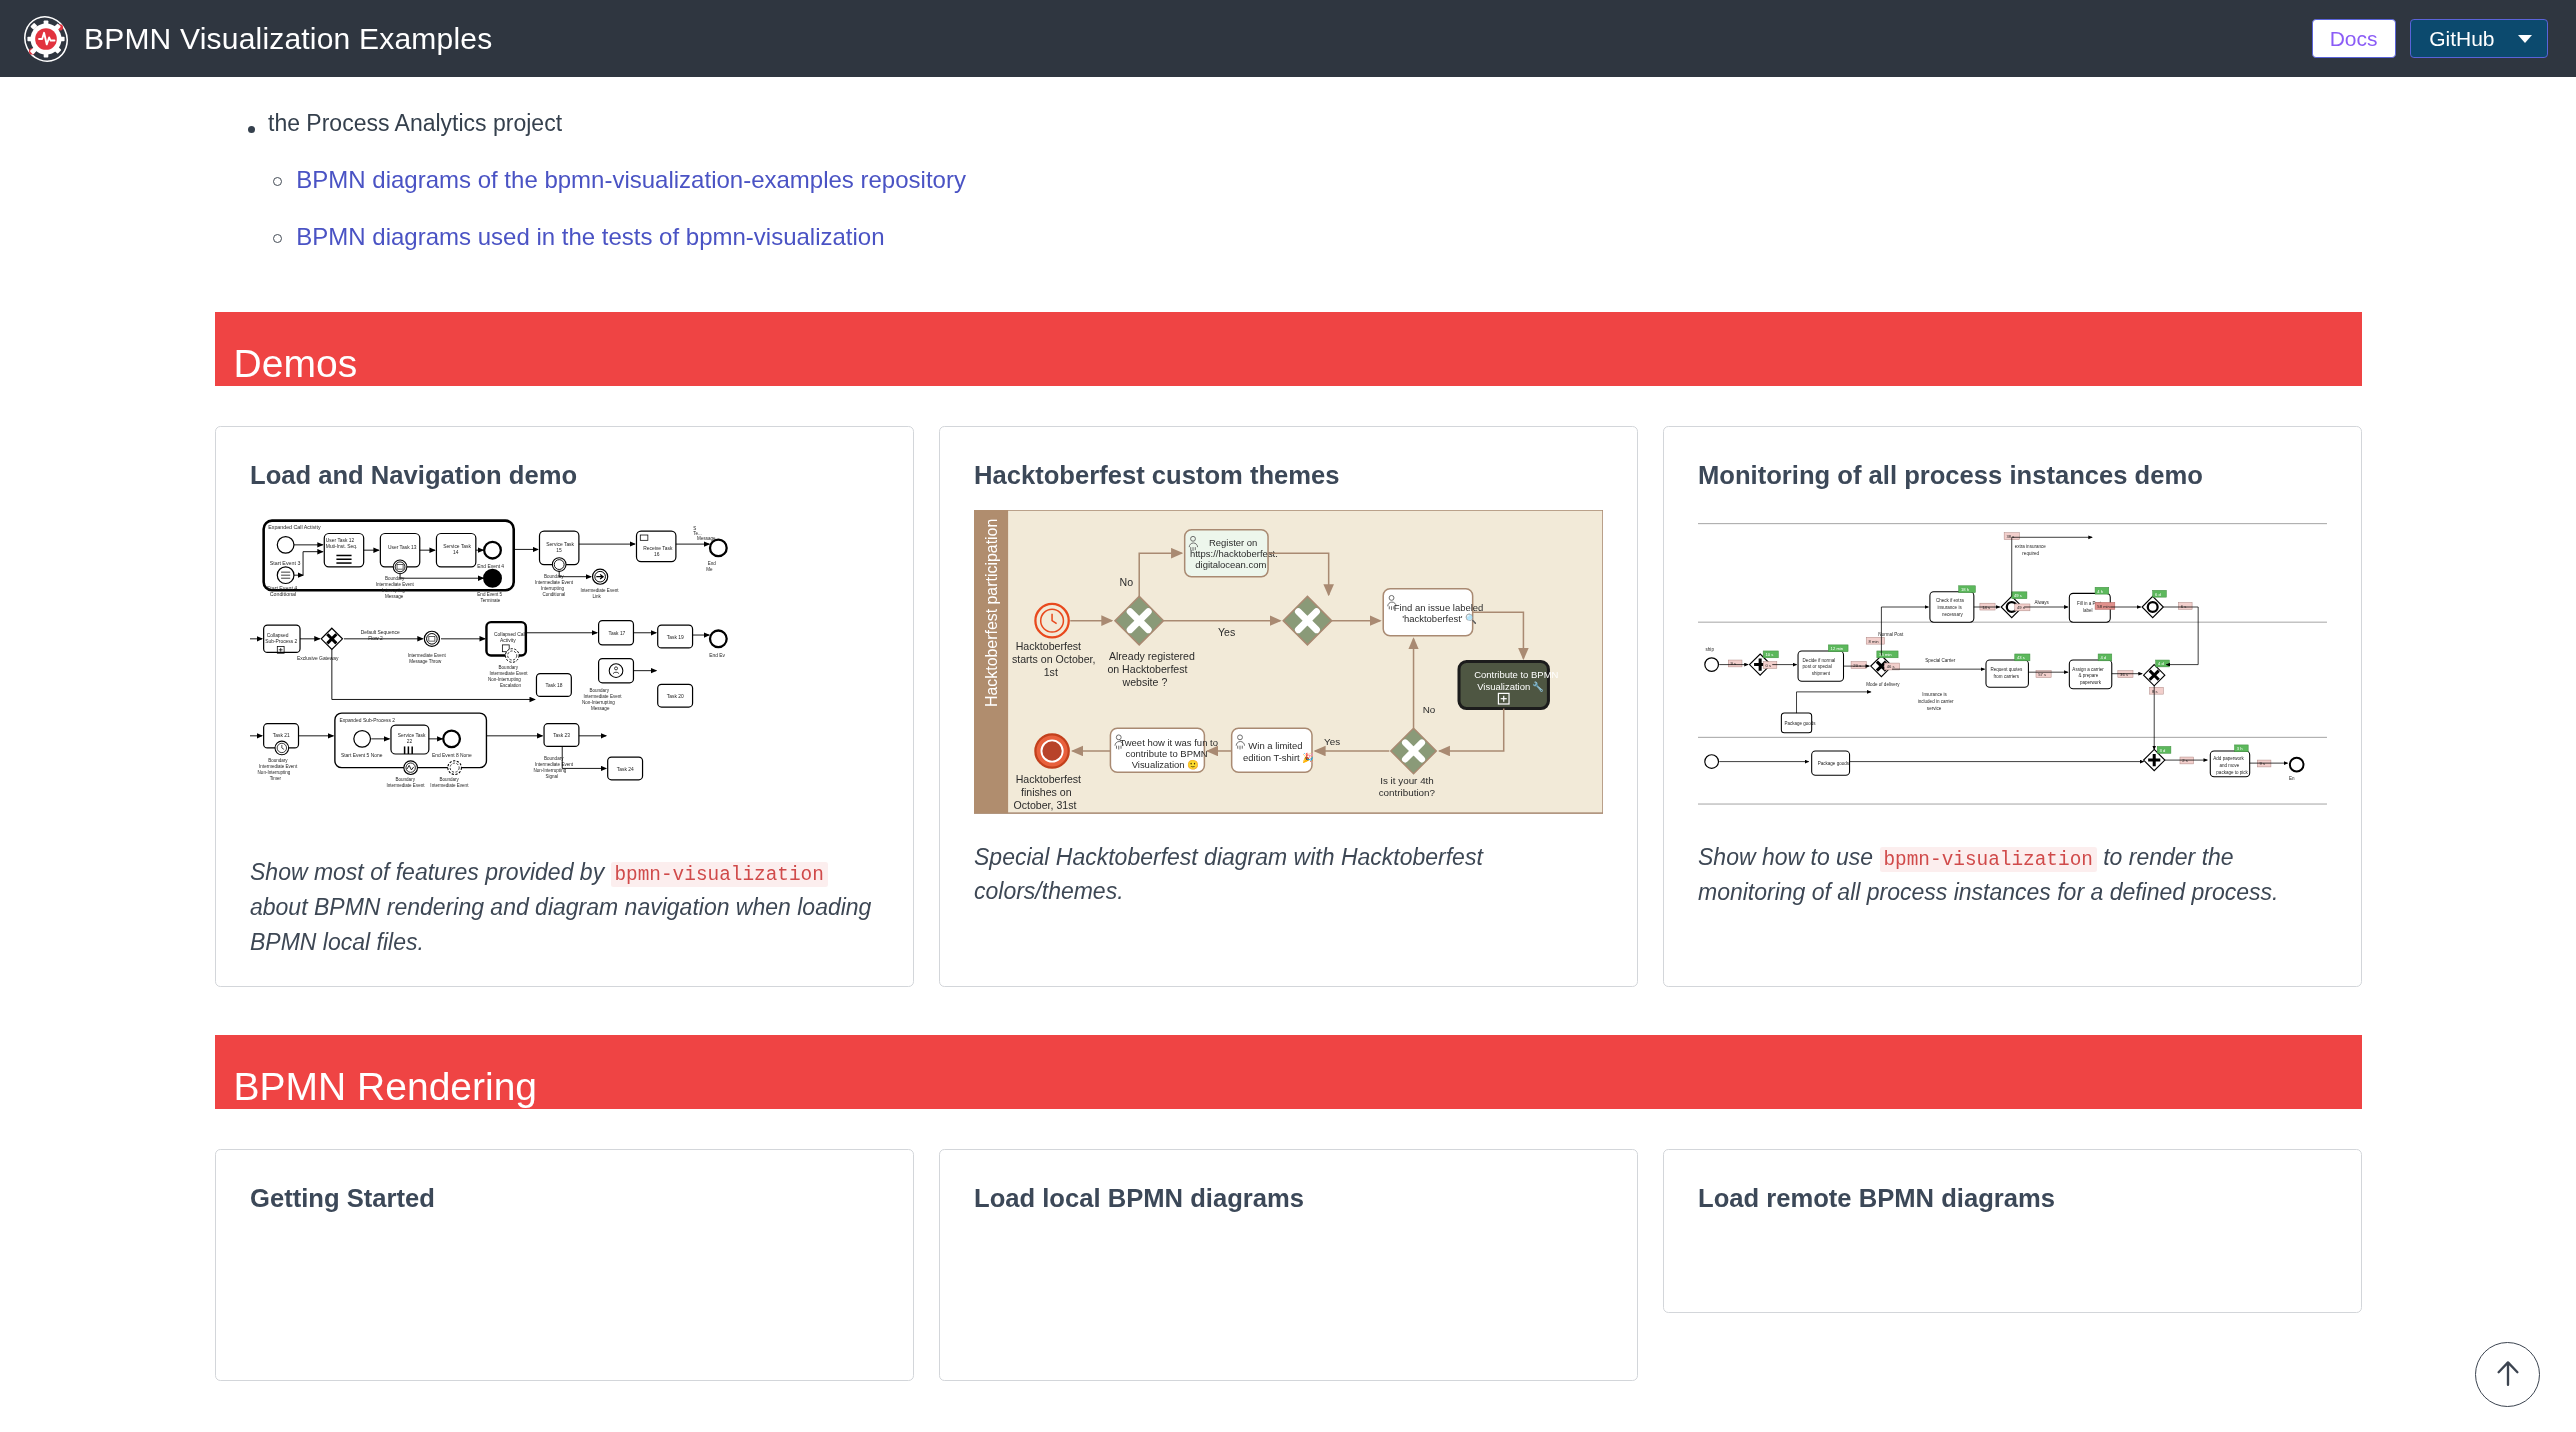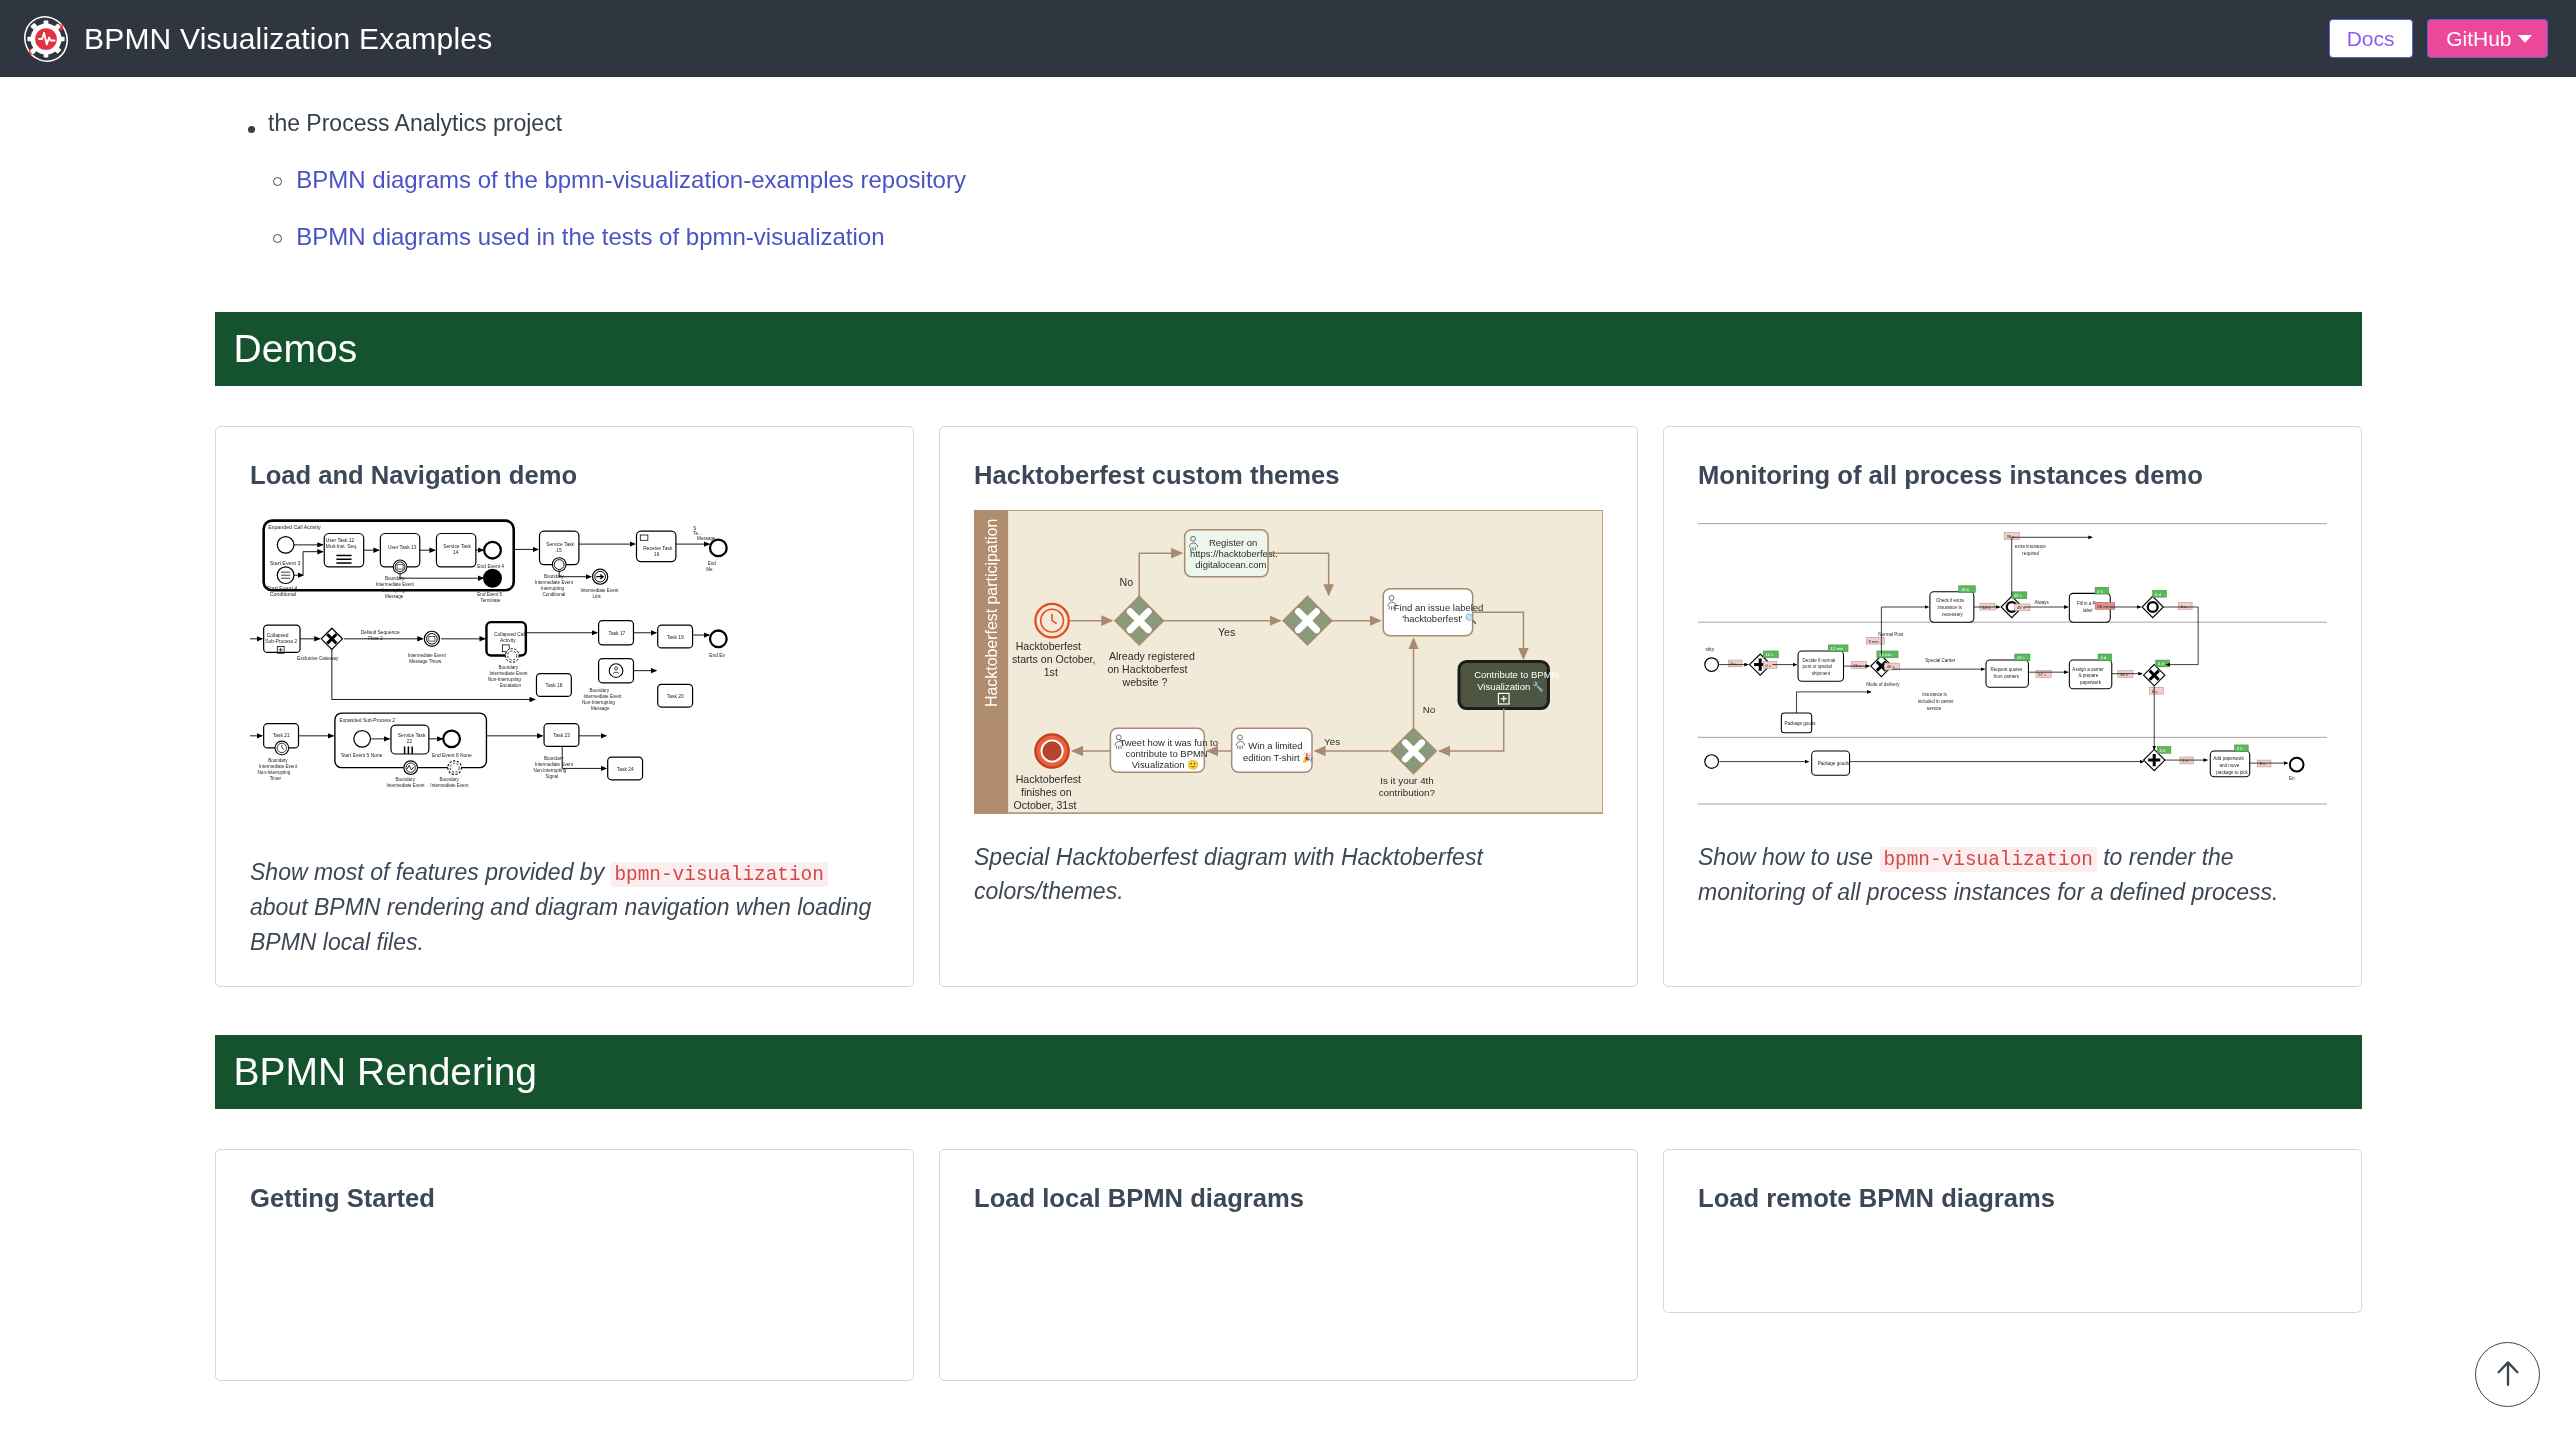--- a/index.html
+++ b/index.html
@@ -27,23 +27,23 @@
     color:#ffffff; font-size:30px; font-weight:400; letter-spacing:0.2px;
     white-space:nowrap;
   }
   .hdr-actions { margin-left:auto; display:flex; align-items:center; gap:14px; }
   .btn-docs {
     background:#ffffff; color:#8b5cf6; border:1.5px solid #5a63d8;
     border-radius:3.9px; font-size:21px; padding:7px 17px; line-height:1.1;
     cursor:pointer; font-family:"Liberation Sans", sans-serif;
   }
   .btn-github {
-    background:#ec4899; color:#ffffff; border:1.5px solid #5a63d8;
+    background:#0c4a6e; color:#ffffff; border:1.5px solid #5a63d8;
     border-radius:3.9px; font-size:21px; padding:7px 15.5px 7px 18.6px; line-height:1.1;
-    cursor:pointer; display:flex; align-items:center; gap:6px;
+    cursor:pointer; display:flex; align-items:center; gap:23px;
     font-family:"Liberation Sans", sans-serif;
   }
   .caret {
     width:0;height:0;border-left:7px solid transparent;border-right:7px solid transparent;
     border-top:8.5px solid #ffffff;
   }
 
   
   .content { position:relative; }
 
@@ -58,23 +58,23 @@
   .sub-row { display:flex; align-items:flex-start; gap:14px; padding-left:273px; margin-top:29px; }
   .sub-link {
     font-size:24px; color:#4a53c4; text-decoration:none; cursor:pointer;
     white-space:nowrap;
   }
 
   
   .band {
     margin: 0 0 0 215px;
     width: 2147px;
-    background:#14532d;
+    background:#ef4444;
     height:74px;
-    display:flex; align-items:center;
+    display:flex; align-items:flex-end;
     padding-left:18.6px;
   }
   .band-title { color:#ffffff; font-size:39px; font-weight:400; }
 
   
   .grid {
     display:flex; gap:25px;
     margin-left:215px; width:2147px;
   }
   .card {

